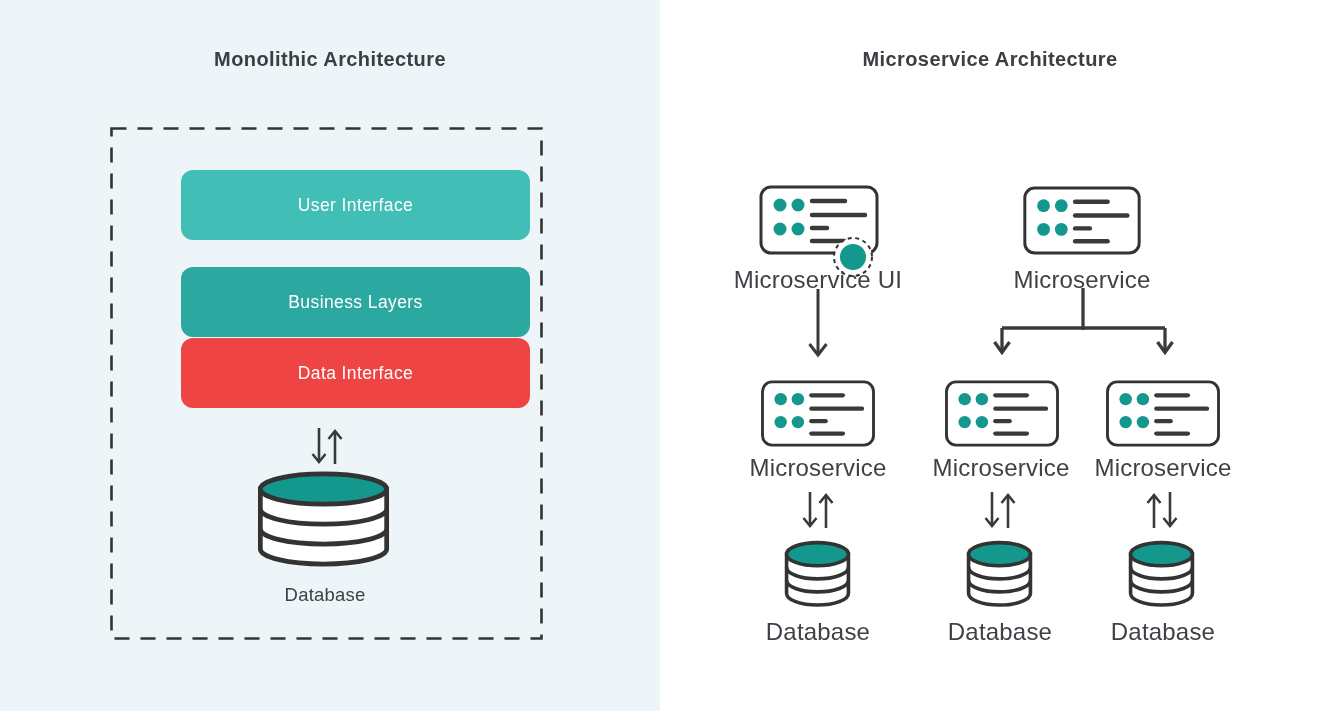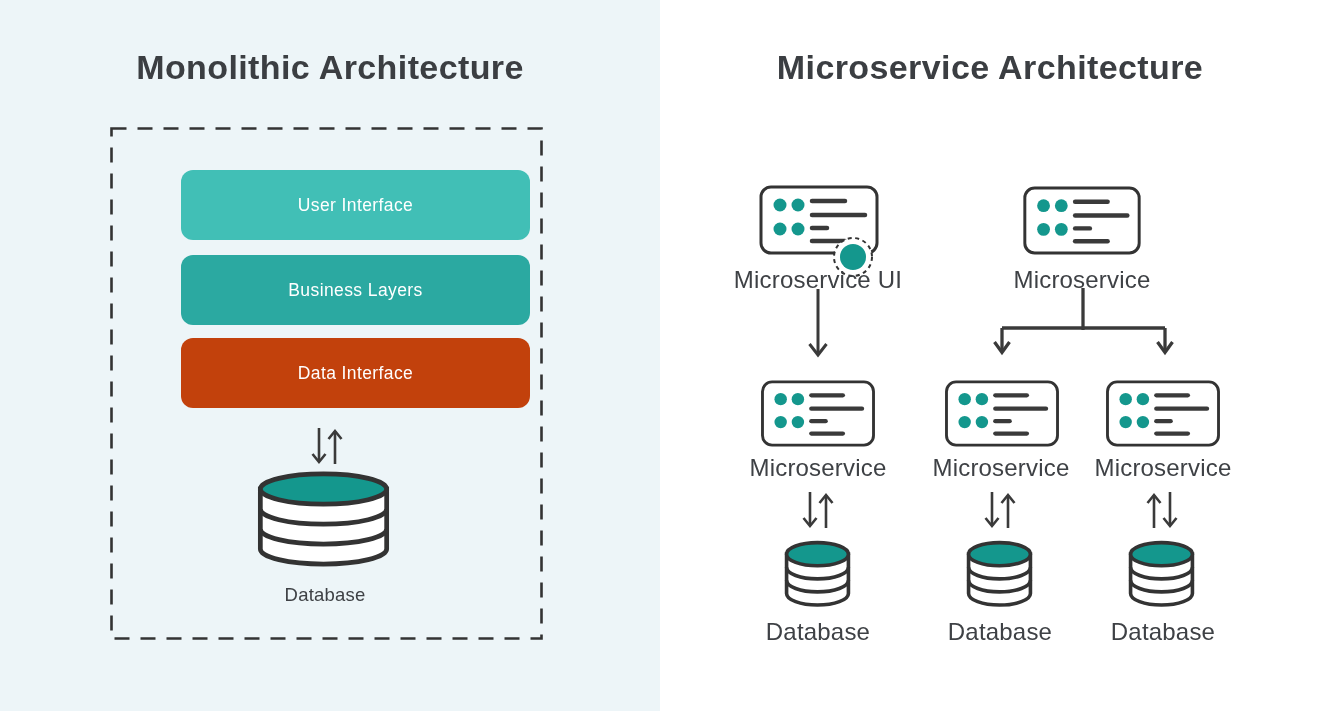--- a/index.html
+++ b/index.html
@@ -8,21 +8,21 @@
     position:relative; overflow:hidden;
     font-family:"Liberation Sans", sans-serif;
     background:#ffffff;
   }
   .panel { position:absolute; top:0; height:711px; width:660px; }
   #panel-left  { left:0;   background:var(--background-left,#EDF5F8); }
   #panel-right { left:660px; background:var(--background-right,#FFFFFF);padding-left:36px; }
   .abs { position:absolute; }
   .title {
     left:0; top:48px; width:660px; text-align:center;
-    font-size:34px; font-weight:700; letter-spacing:.4px;
+    font-size:20px; font-weight:700; letter-spacing:.4px;
     color:var(--title-text,#3B3E42);
   }
   .layer {
     left:181px; width:349px; height:70px; border-radius:12px;
     display:flex; align-items:center; justify-content:center;
     color:#ffffff; font-size:17.5px; font-weight:500; letter-spacing:.4px;
   }
   .node-label {
     width:200px; text-align:center;
     font-size:24px; font-weight:500; letter-spacing:.2px;
@@ -42,24 +42,24 @@
 
   <div class="abs title">Monolithic Architecture</div>
 
   <svg class="abs" style="left:110px; top:127px;" width="433" height="513" viewBox="0 0 433 513">
     <rect x="1.5" y="1.5" width="430" height="510" fill="none" stroke="var(--outline-dark,#333)" stroke-width="2.6" stroke-dasharray="15 11"></rect>
   </svg>
 
   <div class="abs layer" style="top: 170px; background: rgb(65, 191, 182);">
     <span>User Interface</span>
   </div>
-  <div class="abs layer" style="top: 255px; background: rgb(43, 169, 161);">
+  <div class="abs layer" style="top: 267px; background: rgb(43, 169, 161);">
     <span>Business Layers</span>
   </div>
-  <div class="abs layer" style="top: 338px; background: #c2410c;">
+  <div class="abs layer" style="top: 338px; background: #ef4444;">
     <span>Data Interface</span>
   </div>
 
   <svg class="abs" style="left:305px; top:424px;" width="44" height="44" viewBox="0 0 44 44">
     <g fill="none" stroke="var(--arrow-dark,#3A3A3A)" stroke-width="2.6">
       <path d="M14 4 V37"></path>
         <path d="M7.5 30 L14 38 L20.5 30"></path>
       <path d="M30 40 V7"></path>
         <path d="M23.5 15 L30 7 L36.5 15"></path>
     </g>

